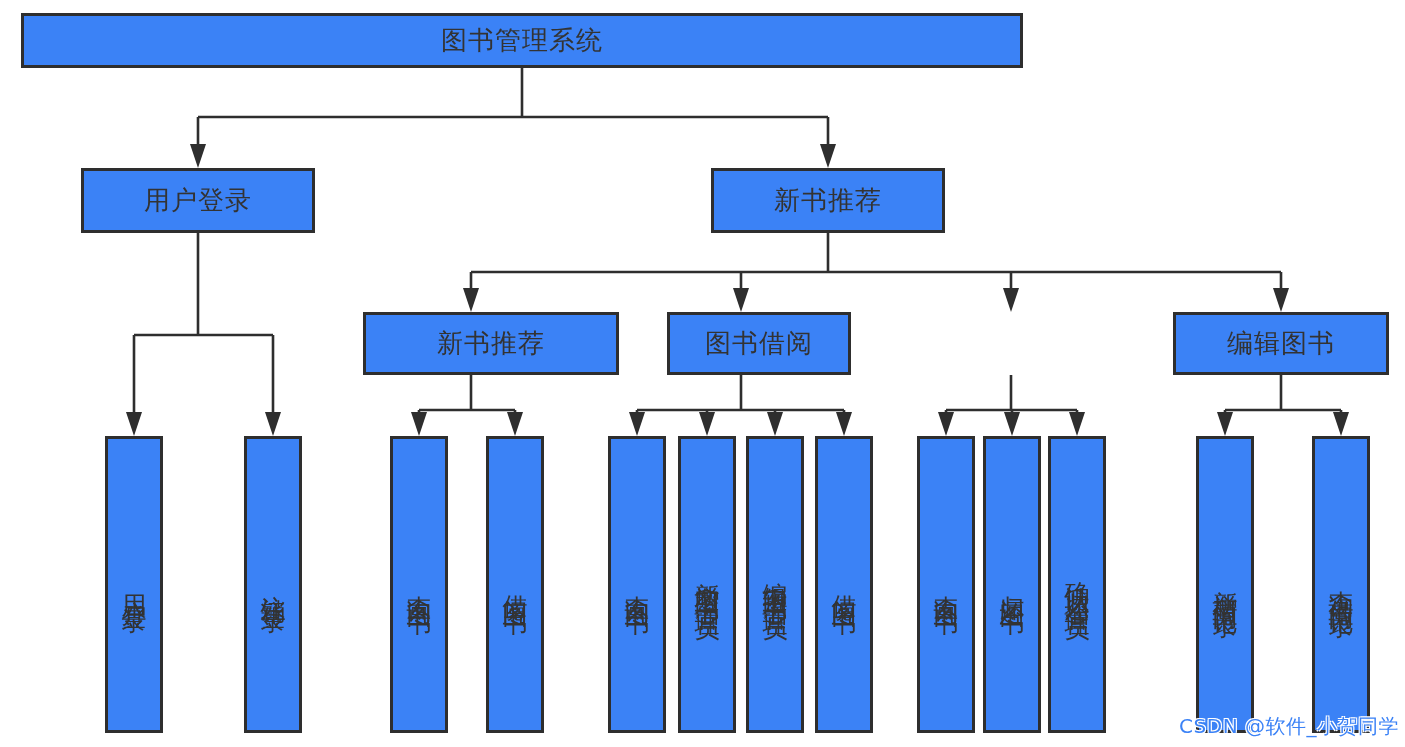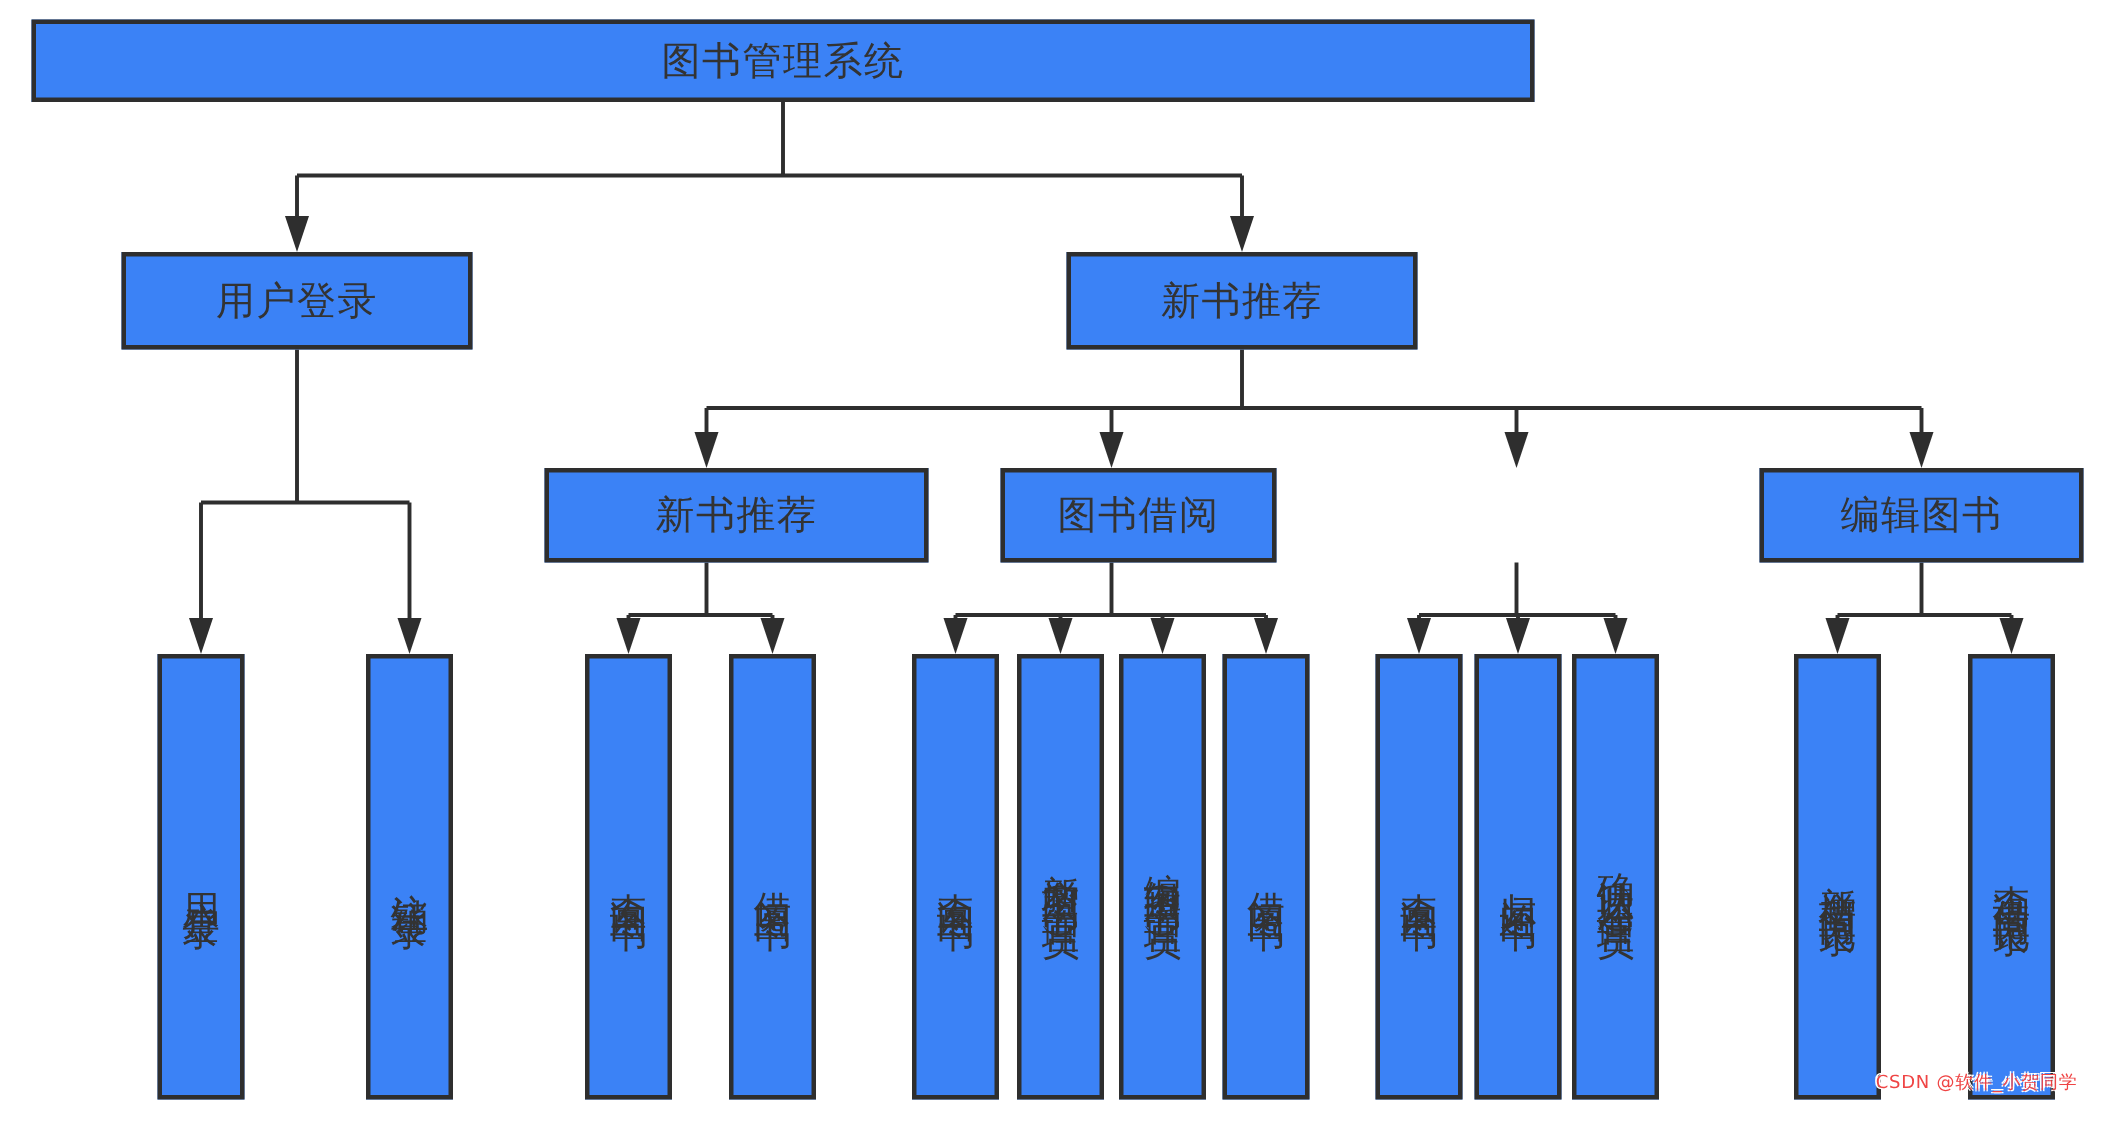--- a/index.html
+++ b/index.html
@@ -40,24 +40,24 @@
   }
   .node.v span {
     writing-mode: vertical-rl;
     text-orientation: mixed;
     font-size: 25px;
     letter-spacing: 5px;
     line-height: 1;
   }
   .watermark {
     position: absolute;
-    right: 20px;
+    right: 6px;
     top: 713px;
-    font-size: 12px;
-    color: #ef4444;
+    font-size: 20px;
+    color: #3b82f6;
     letter-spacing: 0.5px;
     white-space: nowrap;
     z-index: 5;
     text-shadow: -1px -1px 0 #fff, 1px -1px 0 #fff, -1px 1px 0 #fff, 1px 1px 0 #fff;
   }
 </style>
 </head>
 <body>
 
 <div class="canvas">

